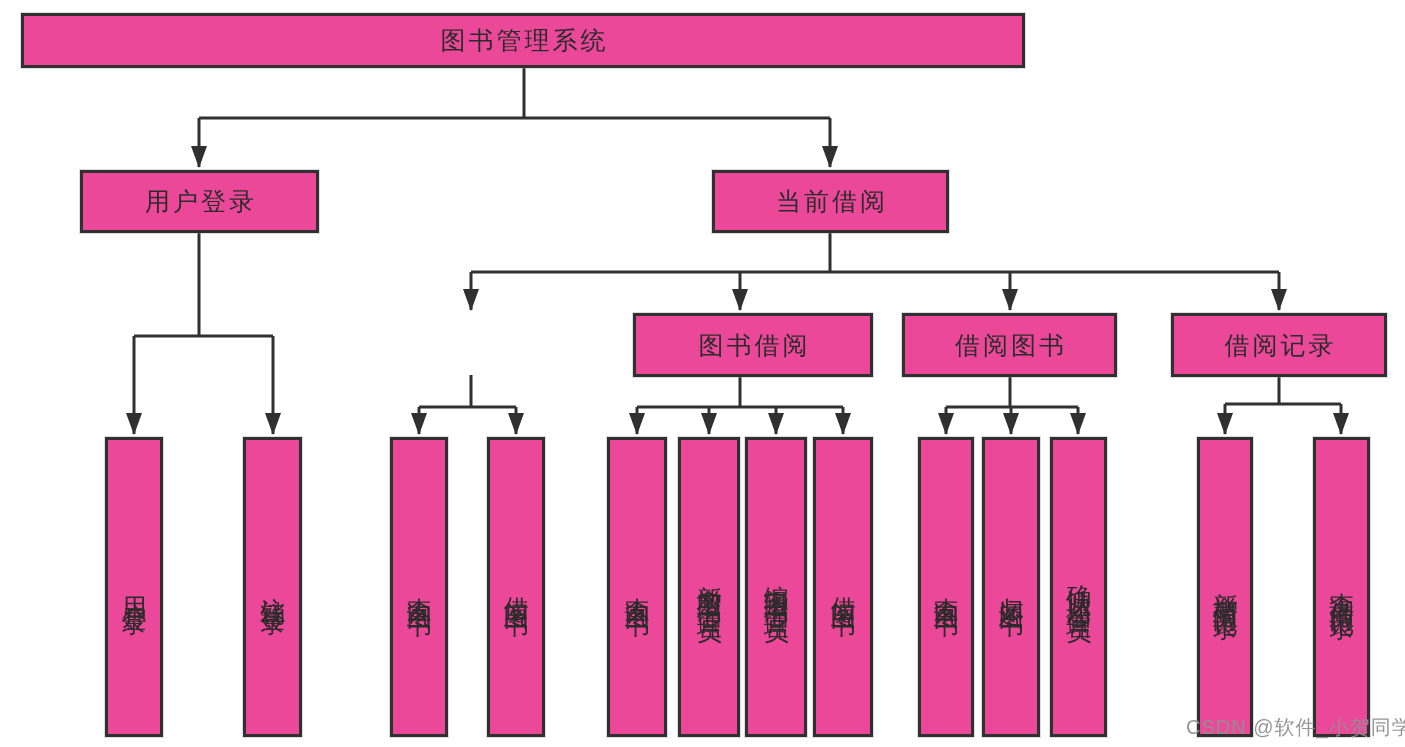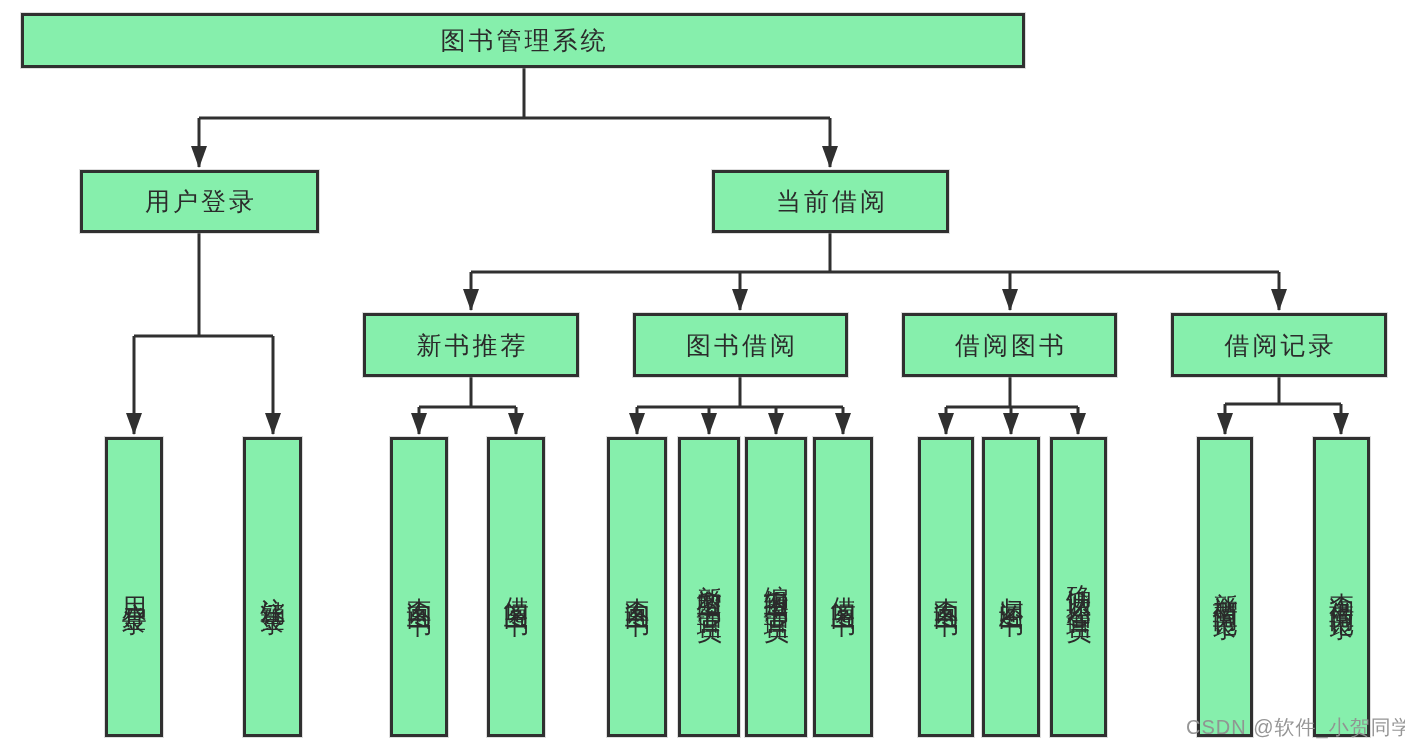--- a/index.html
+++ b/index.html
@@ -2,21 +2,21 @@
 <html><head>
 <meta charset="utf-8">
 <style>
   html,body{margin:0;padding:0;background:#ffffff;}
   .stage{
     position:relative;width:1405px;height:747px;background:#ffffff;overflow:hidden;
     font-family:"Liberation Sans","DejaVu Sans",sans-serif;
   }
   .wires{position:absolute;left:0;top:0;width:1405px;height:747px;}
   .box{
-    position:absolute;box-sizing:border-box;background:#86efac;
+    position:absolute;box-sizing:border-box;background:#ec4899;
     border:3px solid #303030;display:flex;align-items:center;justify-content:center;
     box-shadow:0 0 0 1px rgba(160,160,160,0.35);
   }
   .hbox .lbl{
     font-size:25px;letter-spacing:3px;color:#2b2b2b;white-space:nowrap;
     text-indent:3px; 
   }
   .vbox .lbl{
     writing-mode:vertical-rl;text-orientation:mixed;
     font-size:25px;letter-spacing:5px;line-height:1.1;color:#2b2b2b;
@@ -73,24 +73,21 @@
     <span class="lbl">图书管理系统</span>
   </div>
 
   <div class="box hbox" style="left:80px;top:170px;width:239px;height:63px;">
     <span class="lbl">用户登录</span>
   </div>
   <div class="box hbox" style="left:712px;top:170px;width:237px;height:63px;">
     <span class="lbl">当前借阅</span>
   </div>
 
-  <div class="box hbox" style="left:363px;top:313px;width:216px;height:64px;">
-    <span class="lbl">新书推荐</span>
-  </div>
-  <div class="box hbox" style="left:633px;top:313px;width:215px;height:64px;">
+  <div class="box hbox" style="left:633px;top:313px;width:240px;height:64px;">
     <span class="lbl">图书借阅</span>
   </div>
   <div class="box hbox" style="left:902px;top:313px;width:215px;height:64px;">
     <span class="lbl">借阅图书</span>
   </div>
   <div class="box hbox" style="left:1171px;top:313px;width:216px;height:64px;">
     <span class="lbl">借阅记录</span>
   </div>
 
   <div class="box vbox" style="left:105px;top:437px;width:58px;height:300px;">

